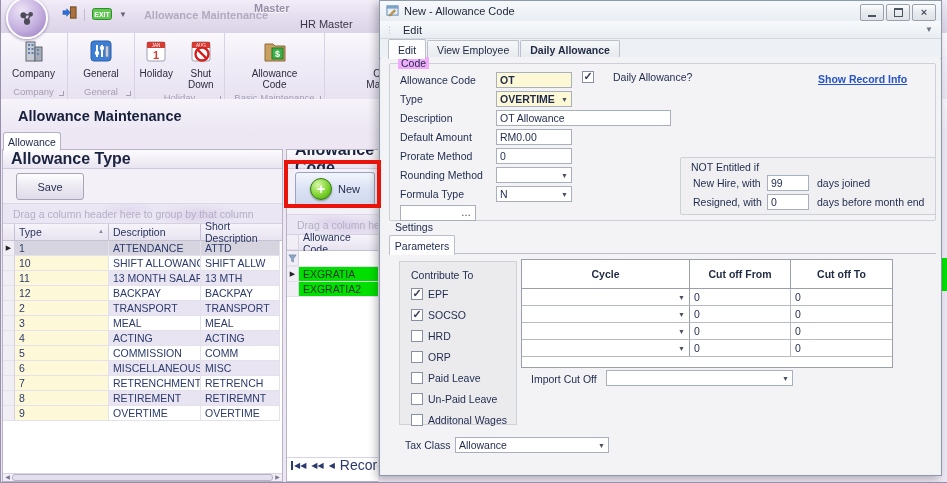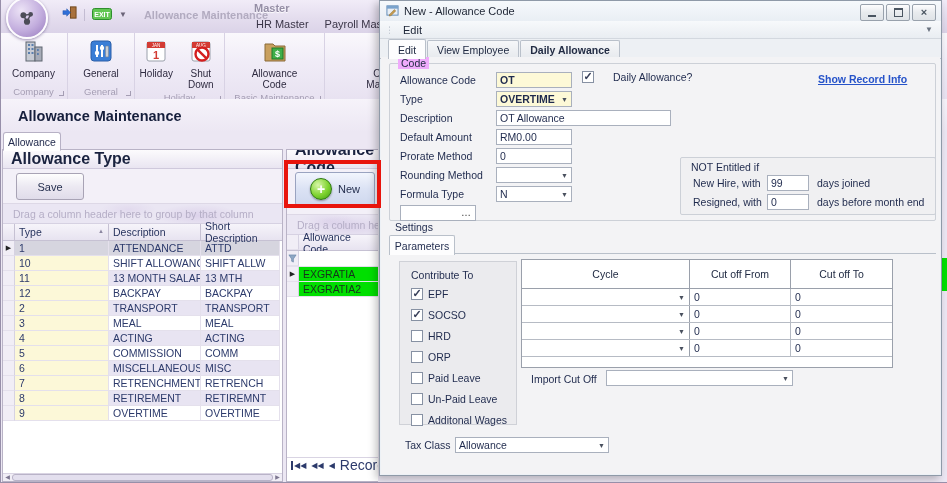--- a/index.html
+++ b/index.html
@@ -10,21 +10,21 @@
     background:linear-gradient(#f1ecf8,#e4ddee 55%,#dbd3e8);border-bottom:1px solid #cbc4da;}
   .app-button{position:absolute;left:6px;top:-3px;width:38px;height:38px;border-radius:50%;
     background:radial-gradient(circle at 35% 30%,#ece3f6,#c3aede 55%,#9678bd);
     border:2px solid #fdfcfe;box-shadow:0 1px 3px rgba(80,60,120,.55);display:flex;align-items:center;justify-content:center;z-index:6;}
   .qat{position:absolute;left:62px;top:5px;display:flex;align-items:center;gap:7px;}
   .qat-sep{width:1px;height:12px;background:#c3bcd2;}
   .qat-drop{font-size:8px;color:#6b6478;}
   .qat-title{margin-left:10px;color:#b2abc0;font-weight:bold;font-size:11px;}
   .win-title{position:absolute;left:254px;top:2px;font-size:11px;font-weight:bold;color:#958ea6;text-shadow:0 1px 1px #ffffff;}
   .ribbon-tabs{position:absolute;left:256px;top:18px;display:flex;gap:16px;font-size:11px;color:#3a3547;}
-  .rtab{cursor:default;}
+  .rtab{cursor:default;margin-left:44px;}
   
   .ribbon{position:absolute;left:0;top:33px;width:947px;height:66px;display:flex;
     background:linear-gradient(#faf8fc,#f0ecf7 45%,#e8e2f1);border-bottom:1px solid #cdc6da;}
   .rgroup{position:relative;height:100%;border-right:1px solid #d8d2e4;display:flex;flex-direction:column;box-sizing:border-box;}
   .rbuttons{flex:1;display:flex;justify-content:center;align-items:flex-start;padding-top:3px;}
   .rbtn{display:flex;flex-direction:column;align-items:center;font-size:10px;color:#2f2b40;text-align:center;line-height:1.1;padding:2px 1px;border-radius:3px;}
   .rbtn svg{width:26px;height:26px;margin-bottom:2px;}
   .rcaption{height:13px;font-size:9.5px;color:#a49db3;text-align:center;position:relative;line-height:12px;}
   .launcher{position:absolute;right:3px;bottom:3px;width:4px;height:4px;border-right:1px solid #a49db3;border-bottom:1px solid #a49db3;}
   
@@ -122,21 +122,21 @@
   .settings-label{position:absolute;left:14px;top:164px;}
   .param-line{position:absolute;left:8px;top:196px;width:547px;height:1px;background:#b9c0ca;}
   .param-tab{position:absolute;left:8px;top:178px;width:64px;height:19px;background:#fdfdfe;border:1px solid #b9c0ca;border-bottom:none;
     border-radius:2px 2px 0 0;display:flex;align-items:center;justify-content:center;z-index:2;}
   .ct-panel{position:absolute;left:18px;top:204px;width:118px;height:164px;background:#ebebee;border:1px solid #cfd1d7;box-sizing:border-box;}
   .ct-title{position:absolute;left:11px;top:7px;}
   .ct-list{position:absolute;left:11px;top:26px;display:flex;flex-direction:column;gap:9px;}
   .chk-item{display:flex;align-items:center;gap:5px;height:12px;white-space:nowrap;}
   .cycle-grid{position:absolute;left:140px;top:202px;width:372px;border:1px solid #9aa0ab;background:#fff;box-sizing:border-box;}
   .cg-head{display:flex;height:28px;border-bottom:1px solid #9aa0ab;}
-  .cg-h{display:flex;align-items:center;justify-content:center;box-sizing:border-box;border-right:1px solid #9aa0ab;color:#222c44;}
+  .cg-h{display:flex;align-items:center;justify-content:center;box-sizing:border-box;border-right:1px solid #9aa0ab;color:#222c44;font-weight:bold;}
   .cg-h.c1{width:168px;} .cg-h.c2{width:101px;} .cg-h.c3{width:101px;border-right:none;}
   .cg-row{display:flex;height:16px;border-bottom:1px solid #b6bbc4;}
   .cg-cell{box-sizing:border-box;border-right:1px solid #b6bbc4;display:flex;align-items:center;padding:0 4px;}
   .cg-cell.c1{width:168px;border-right:1px solid #9aa0ab;}
   .cg-cell.c2{width:101px;} .cg-cell.c3{width:101px;border-right:none;}
   .cg-pad{height:10px;}
   .import-label{position:absolute;left:150px;top:316px;font-weight:bold;}
   .import-dd{position:absolute;left:225px;top:313px;width:187px;}
   .tax-label{position:absolute;left:24px;top:382px;}
   .tax-dd{position:absolute;left:74px;top:380px;width:154px;}

